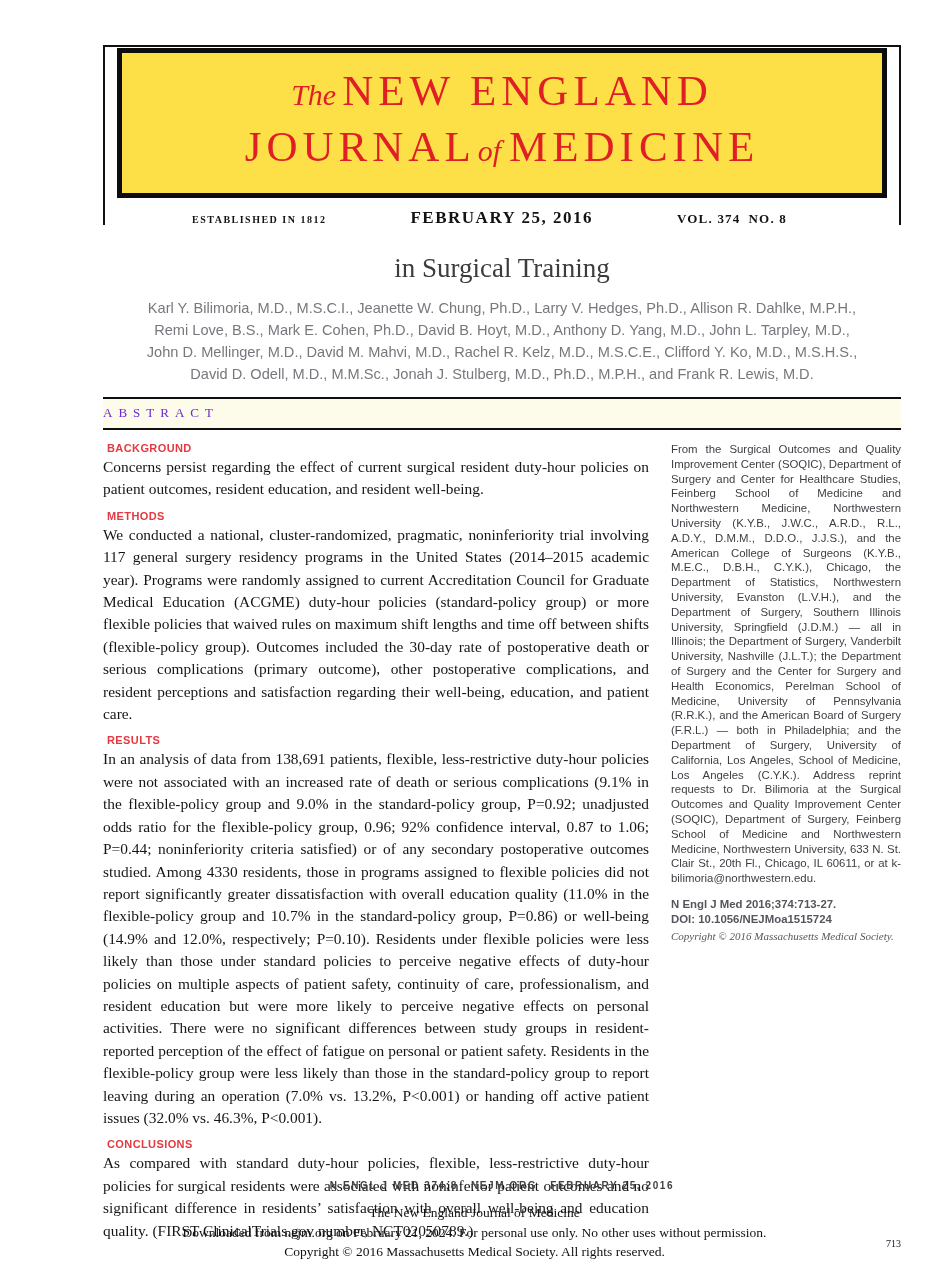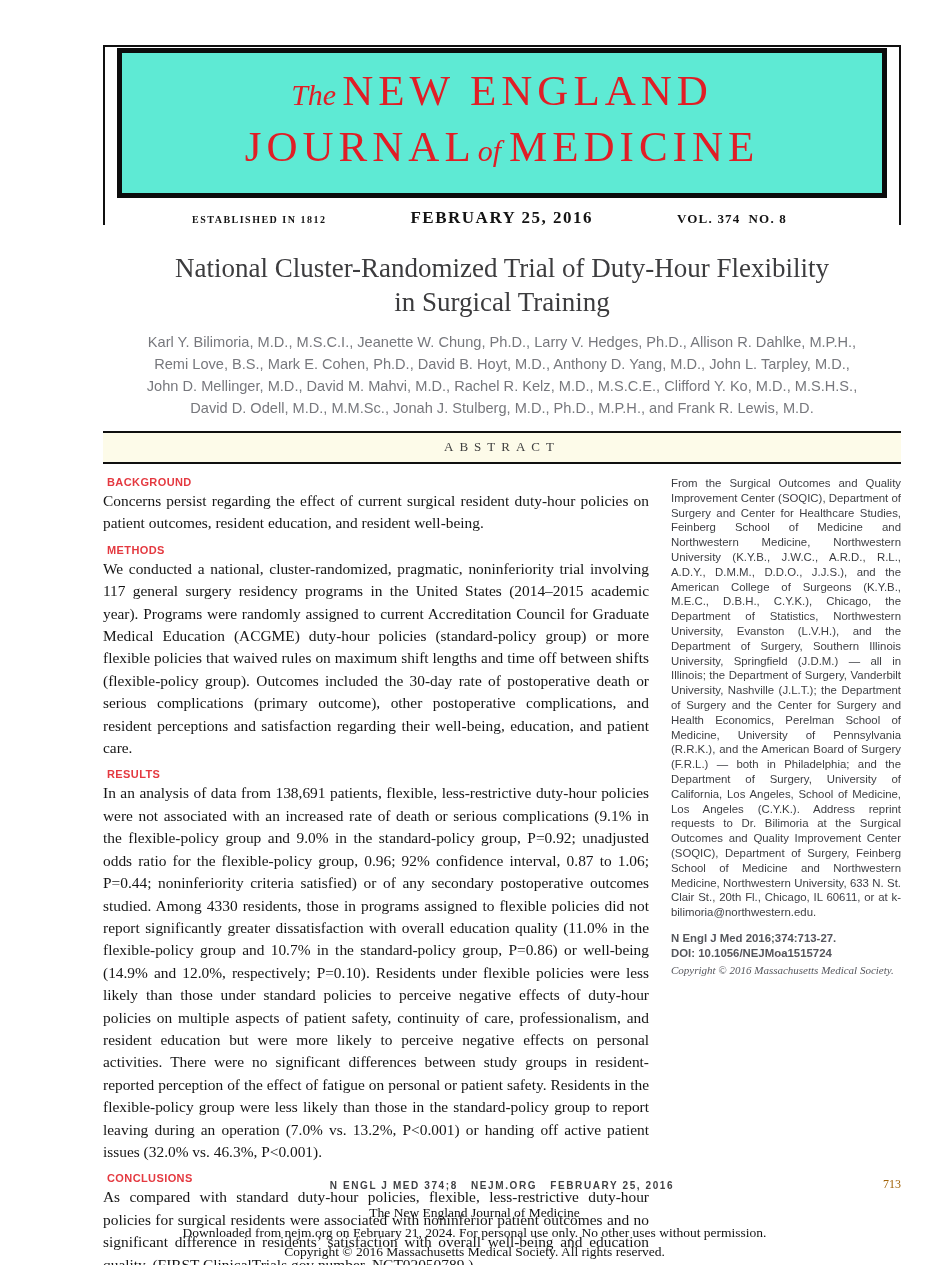--- a/index.html
+++ b/index.html
@@ -15,21 +15,21 @@
   
   .header-frame {
     margin-top:45px;
     border-top:2px solid #101010;
     border-left:2px solid #101010;
     border-right:2px solid #101010;
     padding:1px 12px 0 12px;
     height:180px;
   }
   .masthead-box {
-    background:#5eead4;
+    background:#fde047;
     border:5px solid #0c0c0c;
     text-align:center;
     padding:12px 0 16px 0;
   }
   .masthead-line {
     color:#e01e26;
     font-size:43px;
     line-height:52px;
     letter-spacing:5px;
     font-weight:400;
@@ -64,23 +64,23 @@
     color:#77787d;
   }
   .authors span { display:block; }
 
   
   .abstract-bar {
     margin-top:12px;
     background:#fdfbe9;
     border-top:2px solid #0f0f0f;
     border-bottom:2px solid #0f0f0f;
-    text-align:center;
+    text-align:left;
     font-size:13px; letter-spacing:6px;
-    color:#404040;
+    color:#6d28d9;
     padding:6px 0 7px 0;
   }
 
   
   .columns { display:flex; margin-top:12px; }
   .col-main { width:546px; }
   .col-side { width:230px; margin-left:22px; }
 
   .sec-heading {
     font-family:"Liberation Sans", sans-serif;
@@ -111,22 +111,22 @@
   
   .runfoot {
     position:absolute; left:103px; top:1180px; width:798px;
     text-align:center;
     font-family:"Liberation Sans", sans-serif;
     font-size:10px; font-weight:700; letter-spacing:1.6px;
     color:#404144;
     white-space:pre;
   }
   .pagenum {
-    position:absolute; right:48px; top:1177px;
-    font-size:12px; color:#a16207;
+    position:absolute; right:48px; top:1238px;
+    font-size:10px; color:#0f172a;
   }
   .bottom-notice {
     position:absolute; left:0; top:1203px; width:949px;
     text-align:center;
     font-size:13.5px; line-height:19.5px;
     color:#111;
   }
   .bottom-notice span { display:block; }
 </style>
 </head>
@@ -140,21 +140,20 @@
       <div class="masthead-line"><span>JOURNAL</span><span class="masthead-small of">of</span><span>MEDICINE</span></div>
     </div>
     <div class="dateline">
       <span class="est">ESTABLISHED IN 1812</span>
       <span class="date">FEBRUARY 25, 2016</span>
       <span class="vol"><span style="margin-left:0">VOL. 374</span><span>NO. 8</span></span>
     </div>
   </div>
 
   <h1 class="article-title">
-    <span style="display:block">National Cluster-Randomized Trial of Duty-Hour Flexibility</span>
     <span style="display:block">in Surgical Training</span>
   </h1>
 
   <div class="authors">
     <span>Karl Y. Bilimoria, M.D., M.S.C.I., Jeanette W. Chung, Ph.D., Larry V. Hedges, Ph.D., Allison R. Dahlke, M.P.H.,</span>
     <span>Remi Love, B.S., Mark E. Cohen, Ph.D., David B. Hoyt, M.D., Anthony D. Yang, M.D., John L. Tarpley, M.D.,</span>
     <span>John D. Mellinger, M.D., David M. Mahvi, M.D., Rachel R. Kelz, M.D., M.S.C.E., Clifford Y. Ko, M.D., M.S.H.S.,</span>
     <span>David D. Odell, M.D., M.M.Sc., Jonah J. Stulberg, M.D., Ph.D., M.P.H., and Frank R. Lewis, M.D.</span>
   </div>
 

